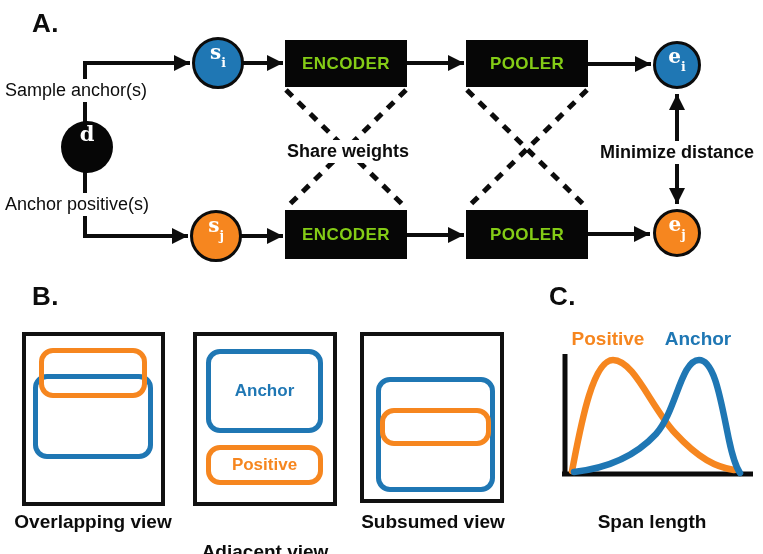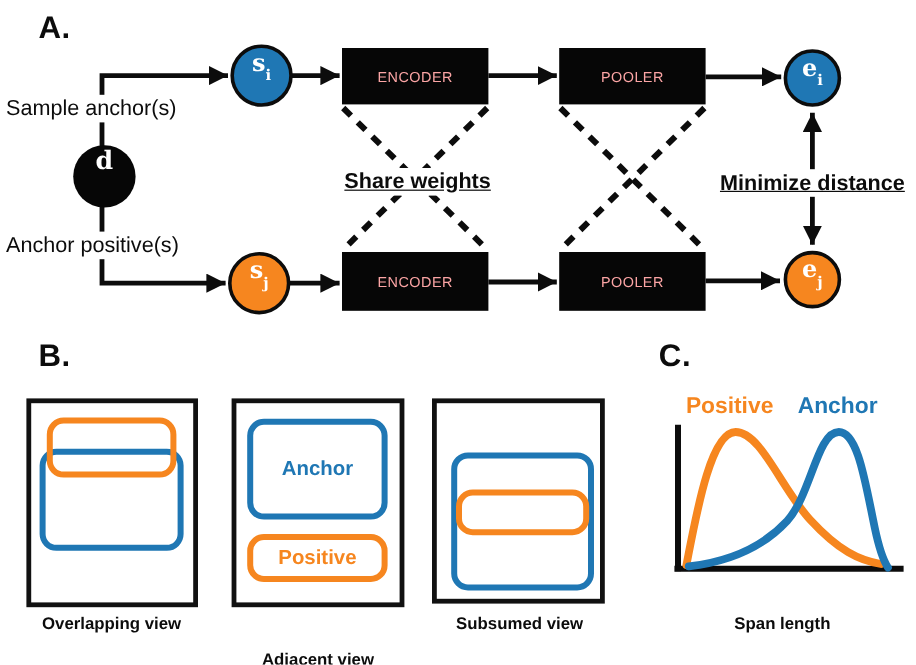--- a/index.html
+++ b/index.html
@@ -11,47 +11,46 @@
   svg.overlay{position:absolute;left:0;top:0;width:763px;height:554px;}
 
   .panel-label{font-size:26px;font-weight:800;letter-spacing:.5px;}
 
   .side-label{
     font-size:18px;font-weight:400;background:#fff;padding:1px 3px;white-space:nowrap;
   }
   .center-label{
     font-size:18px;font-weight:800;background:#fff;padding:1px 5px;white-space:nowrap;
     transform:translateX(-50%);
-    text-decoration:underline;
   }
 
   .node{
     border-radius:50%;display:flex;align-items:flex-start;justify-content:center;
     font-family:"DejaVu Serif","Liberation Serif",serif;font-weight:700;color:#fff;
     font-size:21px;
   }
   .node sub{font-size:0.62em;vertical-align:sub;position:relative;top:0.25em;font-style:normal;}
   .node.ring{border:3.5px solid #0c0c0c;}
 
   .block{
-    background:#060606;color:#fca5a5;display:flex;align-items:center;justify-content:center;
-    font-size:12px;font-weight:400;letter-spacing:.4px;
+    background:#060606;color:#84cc16;display:flex;align-items:center;justify-content:center;
+    font-size:17px;font-weight:700;letter-spacing:.4px;
   }
 
   .view-box{border:4px solid #111;background:#fff;}
   .round-rect{position:absolute;box-sizing:border-box;border-radius:14px;background:transparent;}
   .round-rect.blue{border:5px solid var(--blue);}
   .round-rect.orange{border:5px solid var(--orange);}
   .round-rect .rect-text{
     position:absolute;left:0;right:0;top:50%;transform:translateY(-50%);
     text-align:center;font-size:17px;font-weight:800;
   }
 
   .caption{
-    font-size:14px;font-weight:800;white-space:nowrap;transform:translateX(-50%);text-align:right;
+    font-size:19px;font-weight:800;white-space:nowrap;transform:translateX(-50%);text-align:right;
   }
   .legend-label{
     font-size:19px;font-weight:800;white-space:nowrap;transform:translateX(-50%);
   }
 </style>
 </head>
 <body>
 
 <div class="canvas" style="--blue:#1f77b4;--orange:#f6861f;">
 

